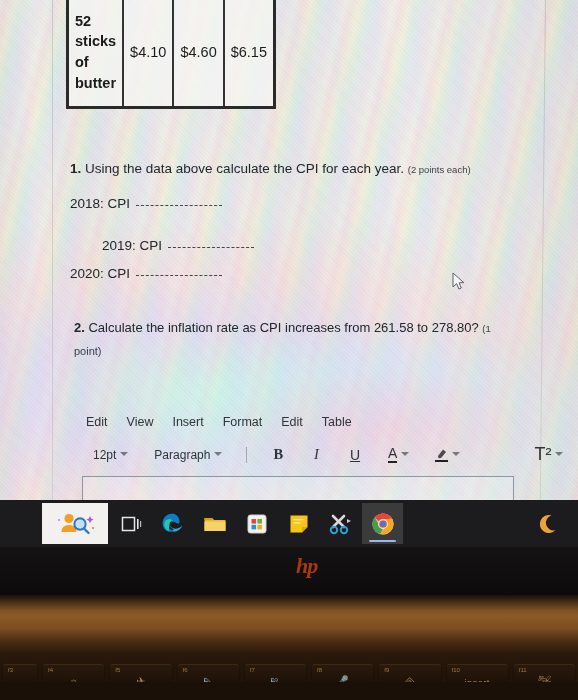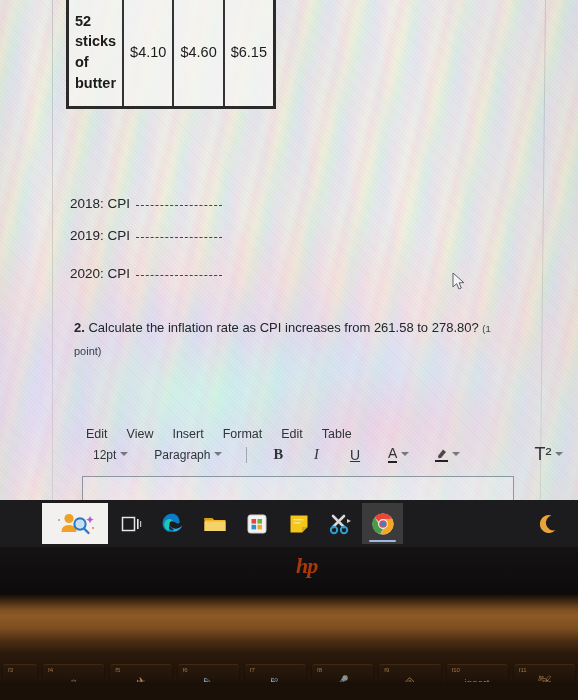--- a/index.html
+++ b/index.html
@@ -110,39 +110,39 @@
   td.price-cell { width: 46px; text-align: center; white-space: nowrap; }
 
   
   .q { position: absolute; color: #20262b; }
   .q1-line { left: 70px; top: 161px; font-size: 13.5px; white-space: nowrap; }
   .q1-line b { font-weight: 700; }
   .pts { font-size: 9.5px; color: #3a4148; }
 
   .blank-row { position: absolute; left: 70px; font-size: 13.5px; color: #20262b; white-space: nowrap; }
   .r1 { top: 194px; }
-  .r2 { top: 226px; }
+  .r2 { top: 236px; margin-left: 32px; }
   .r3 { top: 264px; }
   .blank {
     display: inline-block; width: 86px; margin-left: 6px;
     border-bottom: 1px dashed #444; vertical-align: 2px; height: 12px;
   }
 
   .q2-line { left: 74px; top: 320px; font-size: 13px; white-space: nowrap; }
   .q2-line b { font-weight: 700; }
   .q2-pts { position: absolute; left: 74px; top: 345px; font-size: 11px; color: #3a4148; }
 
   
   .cursor { position: absolute; left: 452px; top: 272px; width: 13px; height: 19px; }
 
   
   .menubar {
     position: absolute; left: 86px; top: 415px;
     display: flex; gap: 19px;
-    font-size: 12.5px; color: #2e343a; margin-top: 12px;
+    font-size: 12.5px; color: #2e343a;
   }
   .menubar span { cursor: default; }
 
   .fmtbar {
     position: absolute; left: 84px; top: 444px;
     display: flex; align-items: center; gap: 8px;
     font-size: 12px; color: #2e343a;
   }
   .fmt-item { display: flex; align-items: center; gap: 4px; padding: 0 9px; }
   .chev { display: inline-block; width: 8px; height: 5px; position: relative; opacity: .75; }
@@ -259,20 +259,25 @@
               <tr>
             <td class="item-cell">52 sticks of butter</td>
             <td class="price-cell">$4.10</td>
             <td class="price-cell">$4.60</td>
             <td class="price-cell">$6.15</td>
           </tr>
         </tbody>
           </table>
       </div>
 
+      <div class="q q1-line">
+        <b>1.</b>
+        <span>Using the data above calculate the CPI for each year.</span>
+        <span class="pts">(2 points each)</span>
+      </div>
 
       <div class="blank-row r1">
         <span>2018: CPI</span><span class="blank"></span>
       </div>
       <div class="blank-row r2">
         <span>2019: CPI</span><span class="blank"></span>
       </div>
       <div class="blank-row r3">
         <span>2020: CPI</span><span class="blank"></span>
       </div>

